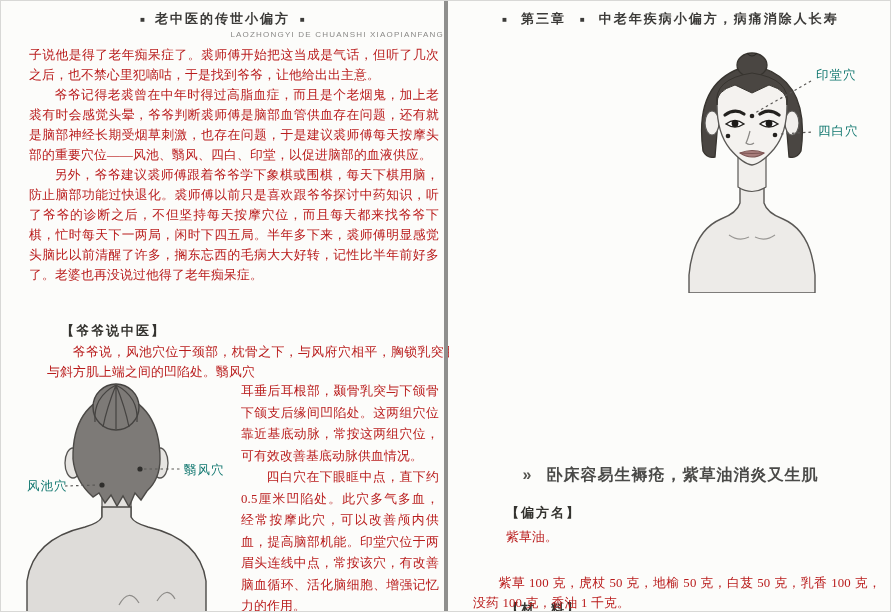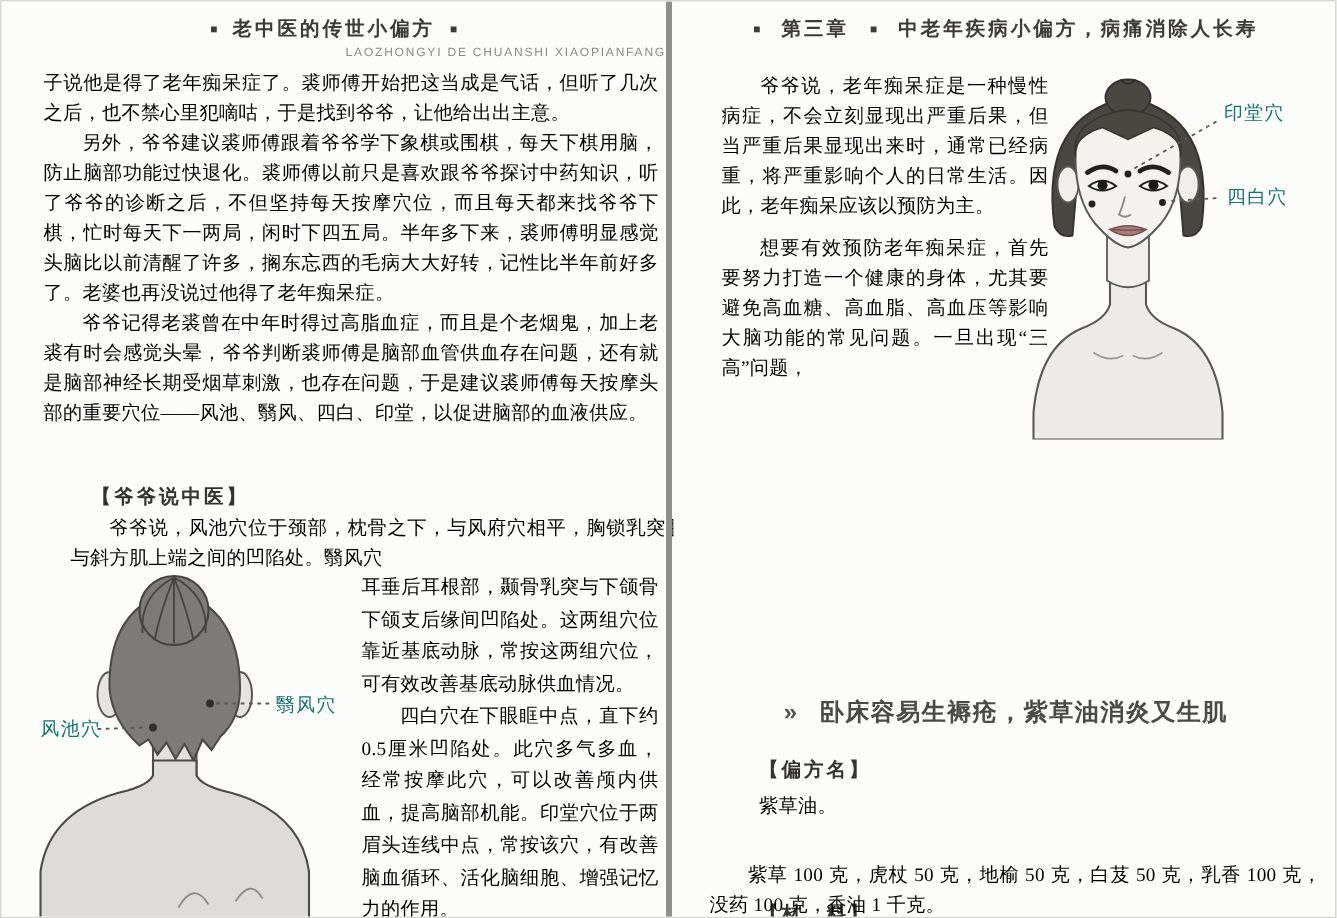--- a/index.html
+++ b/index.html
@@ -11,21 +11,21 @@
   .page-right { left:448px; }
   .spine { position:absolute; top:0; left:443px; width:4px; height:612px; background:#8f8f8d; }
 
   
   .running-head { position:absolute; top:9px; left:0; width:100%; text-align:center; }
   .rh-row { display:flex; justify-content:center; align-items:center; gap:10px; font-size:13px; font-weight:bold; letter-spacing:2px; color:#3c3b39; }
   .sq { font-size:8px; color:#3c3b39; letter-spacing:0; }
   .rh-sub { margin-top:2px; font-size:8px; letter-spacing:1.2px; color:#8a8987; font-family:"Liberation Sans",sans-serif;text-align:right; }
 
   
-  .blk { position:absolute; text-align:justify; font-size:12.8px; line-height:20px; letter-spacing:0.2px; color:#000000; }
+  .blk { position:absolute; text-align:justify; font-size:12.8px; line-height:20px; letter-spacing:0.2px; color:#b91c1c; }
   .indent { text-indent:2em; }
   .kai { font-weight:bold; letter-spacing:2px; font-size:13px; color:#34332f; }
   .narrow { line-height:21.5px; }
 
   
   .fig { position:absolute; }
   .fig-label { position:absolute; font-size:12.5px; letter-spacing:1px; color:#0f766e; white-space:nowrap; }
 
   
   .sec-head { position:absolute; width:100%; text-align:center; font-family:"Liberation Sans","DejaVu Sans",sans-serif; font-weight:bold; font-size:16px; letter-spacing:1px; color:#4a4a48; }
@@ -42,22 +42,22 @@
       <div class="rh-row">
         <span class="sq">■</span>
         <span>老中医的传世小偏方</span>
         <span class="sq">■</span>
       </div>
       <div class="rh-sub">LAOZHONGYI DE CHUANSHI XIAOPIANFANG</div>
     </div>
 
     <div class="blk" style="left:28px; top:44px; width:410px;">
       <p>子说他是得了老年痴呆症了。裘师傅开始把这当成是气话，但听了几次之后，也不禁心里犯嘀咕，于是找到爷爷，让他给出出主意。</p>
+      <p class="indent">爷爷记得老裘曾在中年时得过高脂血症，而且是个老烟鬼，加上老裘有时会感觉头晕，爷爷判断裘师傅是脑部血管供血存在问题，还有就是脑部神经长期受烟草刺激，也存在问题，于是建议裘师傅每天按摩头部的重要穴位——风池、翳风、四白、印堂，以促进脑部的血液供应。</p>
       <p class="indent">另外，爷爷建议裘师傅跟着爷爷学下象棋或围棋，每天下棋用脑，防止脑部功能过快退化。裘师傅以前只是喜欢跟爷爷探讨中药知识，听了爷爷的诊断之后，不但坚持每天按摩穴位，而且每天都来找爷爷下棋，忙时每天下一两局，闲时下四五局。半年多下来，裘师傅明显感觉头脑比以前清醒了许多，搁东忘西的毛病大大好转，记性比半年前好多了。老婆也再没说过他得了老年痴呆症。</p>
-      <p class="indent">爷爷记得老裘曾在中年时得过高脂血症，而且是个老烟鬼，加上老裘有时会感觉头晕，爷爷判断裘师傅是脑部血管供血存在问题，还有就是脑部神经长期受烟草刺激，也存在问题，于是建议裘师傅每天按摩头部的重要穴位——风池、翳风、四白、印堂，以促进脑部的血液供应。</p>
     </div>
 
     <div class="blk kai" style="left:60px; top:320px; width:360px;">【爷爷说中医】</div>
 
     <div class="blk indent" style="left:28px; top:341px; width:410px;margin-left:18px;">爷爷说，风池穴位于颈部，枕骨之下，与风府穴相平，胸锁乳突肌与斜方肌上端之间的凹陷处。翳风穴</div>
 
     <div class="fig" style="left:22px; top:366px; width:216px; height:246px;">
       <svg width="216" height="246" viewBox="0 0 216 246">
 
         <ellipse cx="50" cy="96" rx="8" ry="15" fill="#e6e4e1" stroke="#565452" stroke-width="1.3"></ellipse>
@@ -94,24 +94,20 @@
 
     <div class="running-head">
       <div class="rh-row" style="gap:14px;">
         <span class="sq">■</span>
         <span>第三章</span>
         <span class="sq">■</span>
         <span>中老年疾病小偏方，病痛消除人长寿</span>
       </div>
     </div>
 
-    <div class="blk" style="left:32px; top:46px; width:218px;">
-      <p class="indent">爷爷说，老年痴呆症是一种慢性病症，不会立刻显现出严重后果，但当严重后果显现出来时，通常已经病重，将严重影响个人的日常生活。因此，老年痴呆应该以预防为主。</p>
-      <p class="indent" style="margin-top:8px;">想要有效预防老年痴呆症，首先要努力打造一个健康的身体，尤其要避免高血糖、高血脂、高血压等影响大脑功能的常见问题。一旦出现“三高”问题，</p>
-    </div>
 
     <div class="fig" style="left:202px; top:38px; width:240px; height:254px;">
       <svg width="240" height="254" viewBox="0 0 240 254">
 
         <path d="M38,254 L38,236 Q42,192 70,180 Q86,174 89,164 L89,140 L113,140 L113,164 Q116,174 132,180 Q160,192 164,236 L164,254 Z" fill="#edebe8" stroke="#5a5855" stroke-width="1.4"></path>
         <path d="M78,196 Q88,203 98,198 M104,198 Q114,203 124,196" fill="none" stroke="#9a9895" stroke-width="1.1"></path>
 
         <path d="M87,112 L87,148 Q101,157 115,148 L115,112 Z" fill="#f1efec" stroke="#5a5855" stroke-width="1.2"></path>
 
         <path d="M52,112 Q42,38 101,26 Q160,38 150,112 Q146,120 138,118 L134,70 Q120,52 101,52 Q82,52 68,70 L64,118 Q56,120 52,112 Z" fill="#4a4642" stroke="#37342f" stroke-width="1.3"></path>

